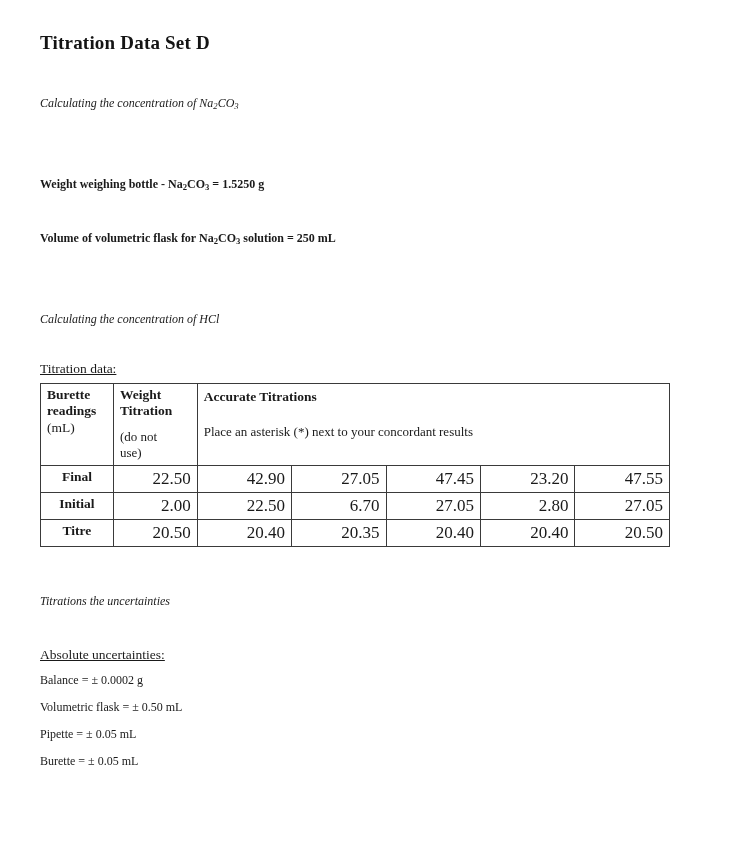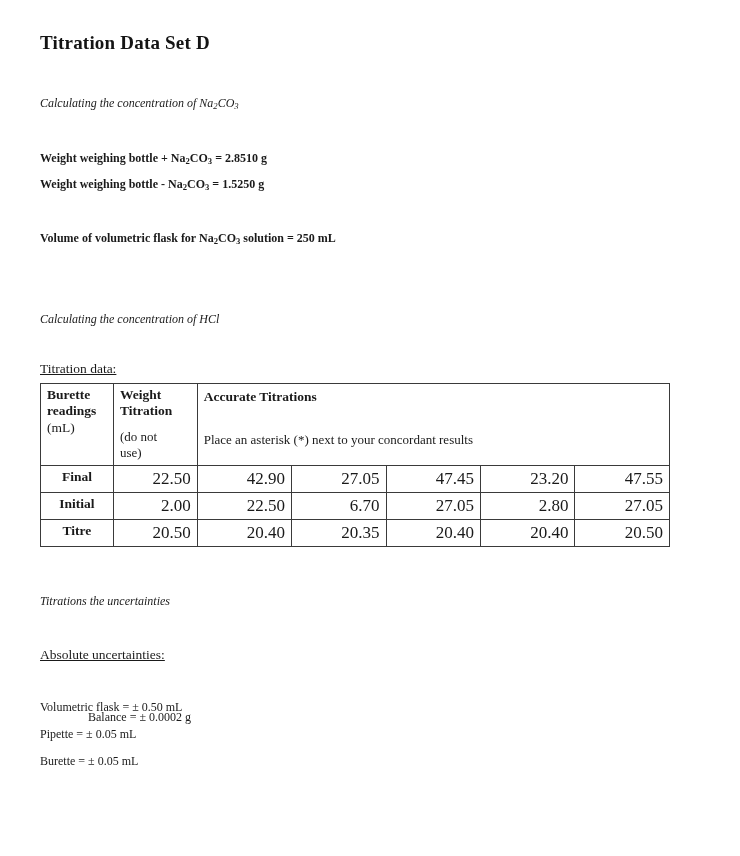--- a/index.html
+++ b/index.html
@@ -71,21 +71,21 @@
   }
   .hdr-burette .unit { font-weight: normal; }
   .hdr-rough .donot { font-weight: normal; font-size: 13px; }
   .hdr-accurate {
     line-height: 1.5;
   }
   .hdr-accurate .acc-title {
     font-weight: bold;
     font-size: 13.5px;
     display: block;
-    margin-bottom: 23px;
+    margin-bottom: 15px;
   }
   .hdr-accurate .acc-note {
     font-weight: normal;
     font-size: 13px;
     display: block;
   }
   .row-label {
     font-weight: bold;
     font-size: 13.5px;
     vertical-align: middle;
@@ -104,21 +104,20 @@
 </style>
 </head>
 <body>
 
 <div class="page">
 
   <div class="doc-title">Titration Data Set D</div>
 
   <div class="line italic-head" style="top:96px;"><span>Calculating the concentration of Na</span><span class="sub-na">2</span><span>CO</span><span class="sub-na">3</span></div>
 
-  <div class="line bold-line" style="top:151px;"><span>Weight weighing bottle + Na</span><span class="sub-na">2</span><span>CO</span><span class="sub-na">3</span><span> = 2.8510 g</span></div>
 
   <div class="line bold-line" style="top:177px;"><span>Weight weighing bottle - Na</span><span class="sub-na">2</span><span>CO</span><span class="sub-na">3</span><span> = 1.5250 g</span></div>
 
   <div class="line bold-line" style="top:231px;"><span>Volume of volumetric flask for Na</span><span class="sub-na">2</span><span>CO</span><span class="sub-na">3</span><span> solution = 250 mL</span></div>
 
 
   <div class="line italic-head" style="top:312px;">Calculating the concentration of HCl</div>
 
   <div class="line underlined" style="top:361px; font-size:13.5px;">Titration data:</div>
 
@@ -181,18 +180,18 @@
         <td class="num-cell">20.40</td>
         <td class="num-cell">20.50</td>
       </tr>
     </tbody>
   </table>
 
   <div class="line italic-head" style="top:594px;">Titrations the uncertainties</div>
 
   <div class="line underlined" style="top:647px; font-size:13.5px;">Absolute uncertainties:</div>
 
-  <div class="line" style="top:710px;margin-left:48px;">Balance = ± 0.0002 g</div>
+  <div class="line" style="top:673px;">Balance = ± 0.0002 g</div>
   <div class="line" style="top:700px;">Volumetric flask = ± 0.50 mL</div>
   <div class="line" style="top:727px;">Pipette = ± 0.05 mL</div>
   <div class="line" style="top:754px;">Burette = ± 0.05 mL</div>
 
 </div>
 
 </body></html>

